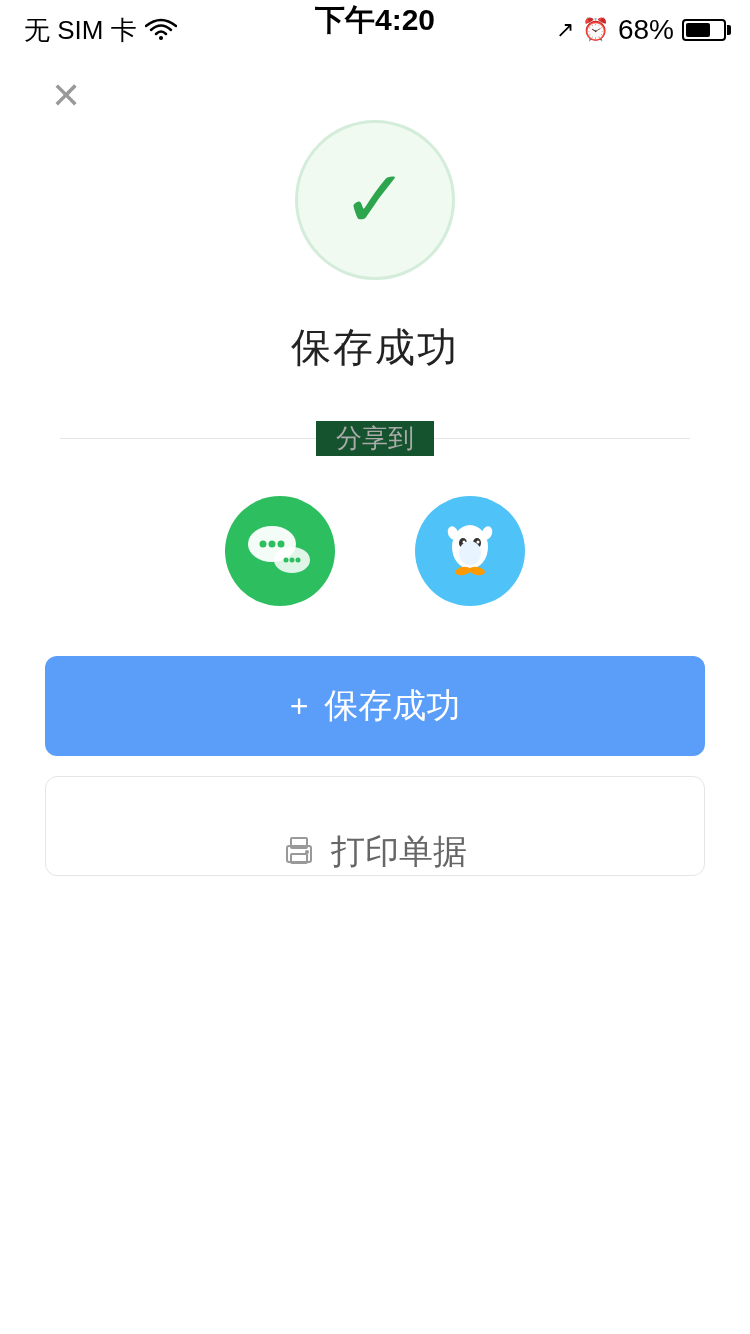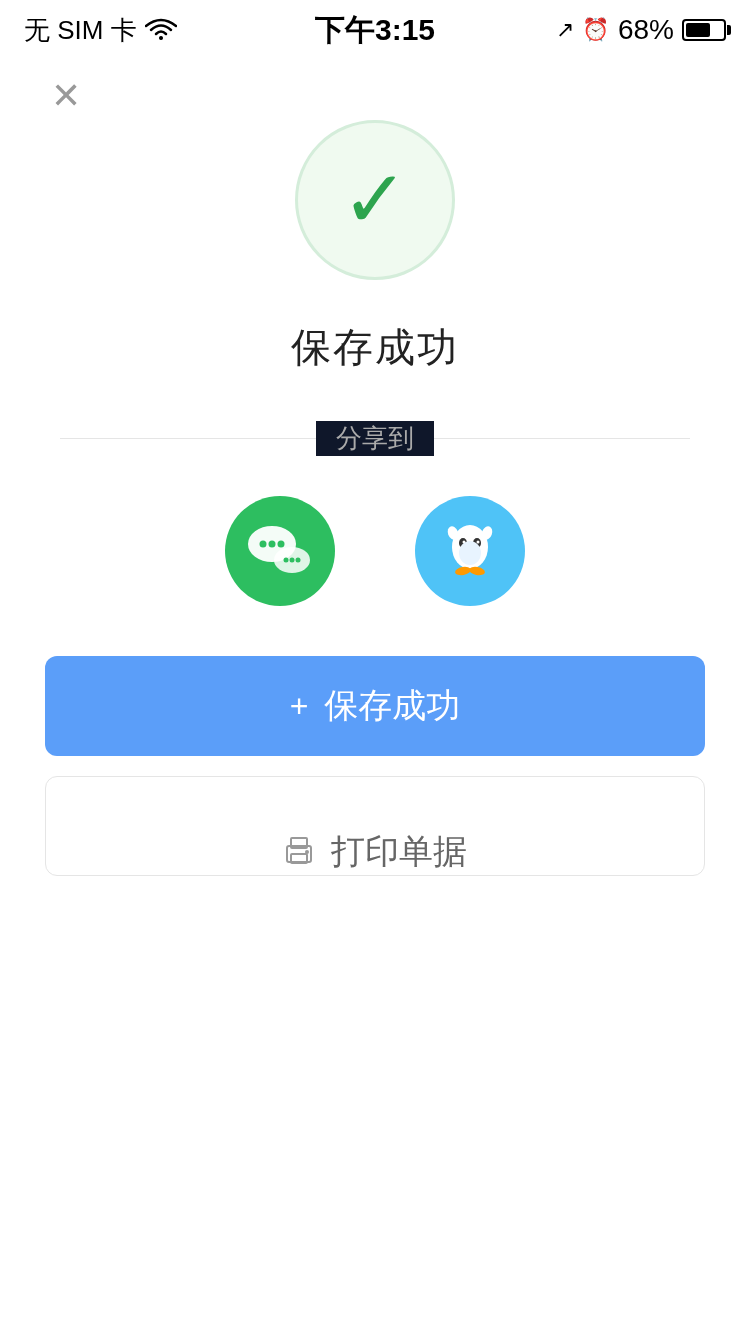--- a/index.html
+++ b/index.html
@@ -12,21 +12,20 @@
       font-family: -apple-system, 'PingFang SC', 'Helvetica Neue', Arial, sans-serif;
       position: relative;
       overflow-x: hidden;
     }
 
     
     .status-bar {
       width: 100%;
       height: 60px;
       display: flex;
-      align-items: center;
       justify-content: space-between;
       padding: 0 24px;
       background: #fff;
     }
     .status-left {
       display: flex;
       align-items: center;
       gap: 8px;
       font-size: 26px;
       font-weight: 400;
@@ -151,21 +150,21 @@
     }
     .share-divider::before {
       content: '';
       position: absolute;
       left: 60px;
       right: 60px;
       height: 1px;
       background: #e5e5e5;
     }
     .share-label {
-      background: #0f172a;
+      background: #14532d;
       padding: 0 20px;
       font-size: 26px;
       color: #aaa;
       position: relative;
       z-index: 1;
     }
     .share-icons {
       display: flex;
       justify-content: center;
       gap: 80px;
@@ -236,21 +235,21 @@
   <div class="status-left">
     <span>无 SIM 卡</span>
     <svg class="wifi-icon" viewBox="0 0 32 24" fill="none">
       <path d="M16 20 C16 20 16 20 16 20" stroke="#000" stroke-width="3" stroke-linecap="round"></path>
       <path d="M11 16 Q16 11 21 16" stroke="#000" stroke-width="2.5" stroke-linecap="round" fill="none"></path>
       <path d="M6 12 Q16 3 26 12" stroke="#000" stroke-width="2.5" stroke-linecap="round" fill="none"></path>
       <path d="M1 8 Q16 -4 31 8" stroke="#000" stroke-width="2.5" stroke-linecap="round" fill="none"></path>
       <circle cx="16" cy="20" r="2" fill="#000"></circle>
     </svg>
   </div>
-  <div class="status-center">下午3:15</div>
+  <div class="status-center">下午4:20</div>
   <div class="status-right">
     <span style="font-size:22px;">↗</span>
     <span style="font-size:22px;">⏰</span>
     <span style="font-size:28px;">68%</span>
     <div class="battery-body">
       <div class="battery-fill"></div>
     </div>
   </div>
 </div>
 

